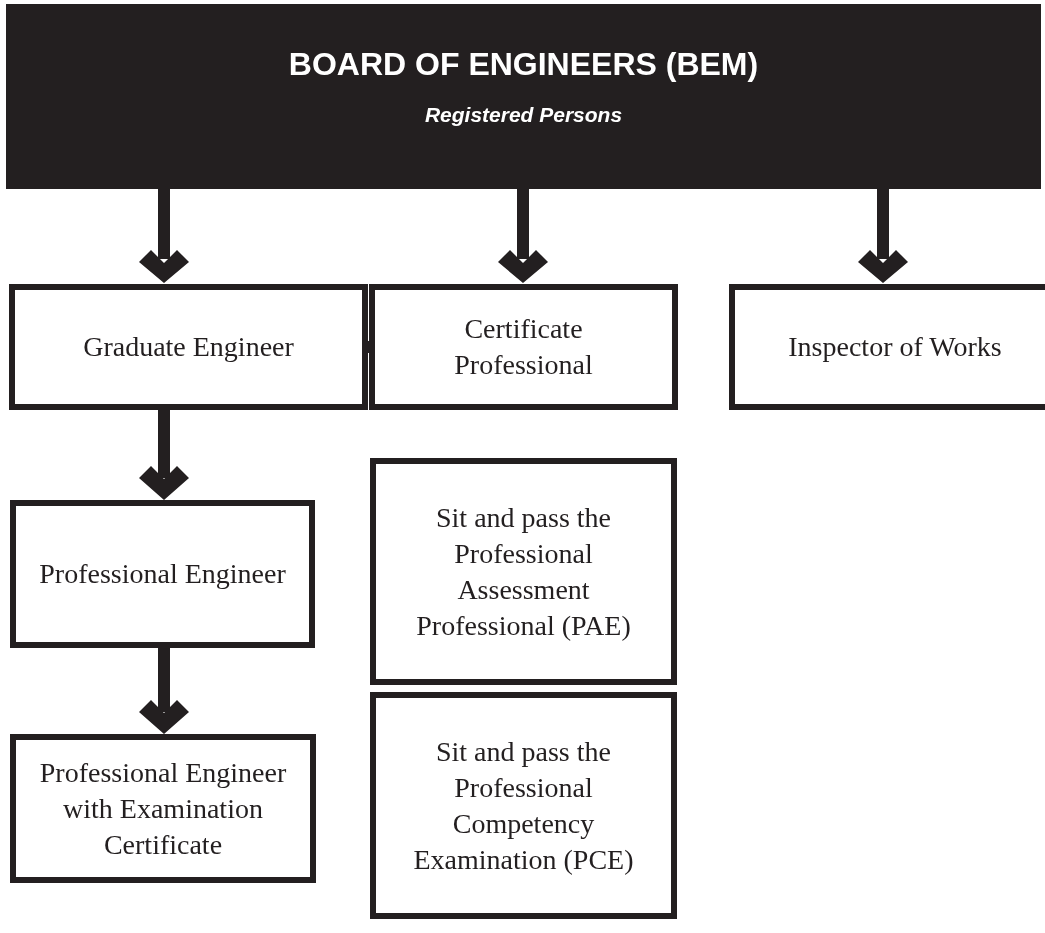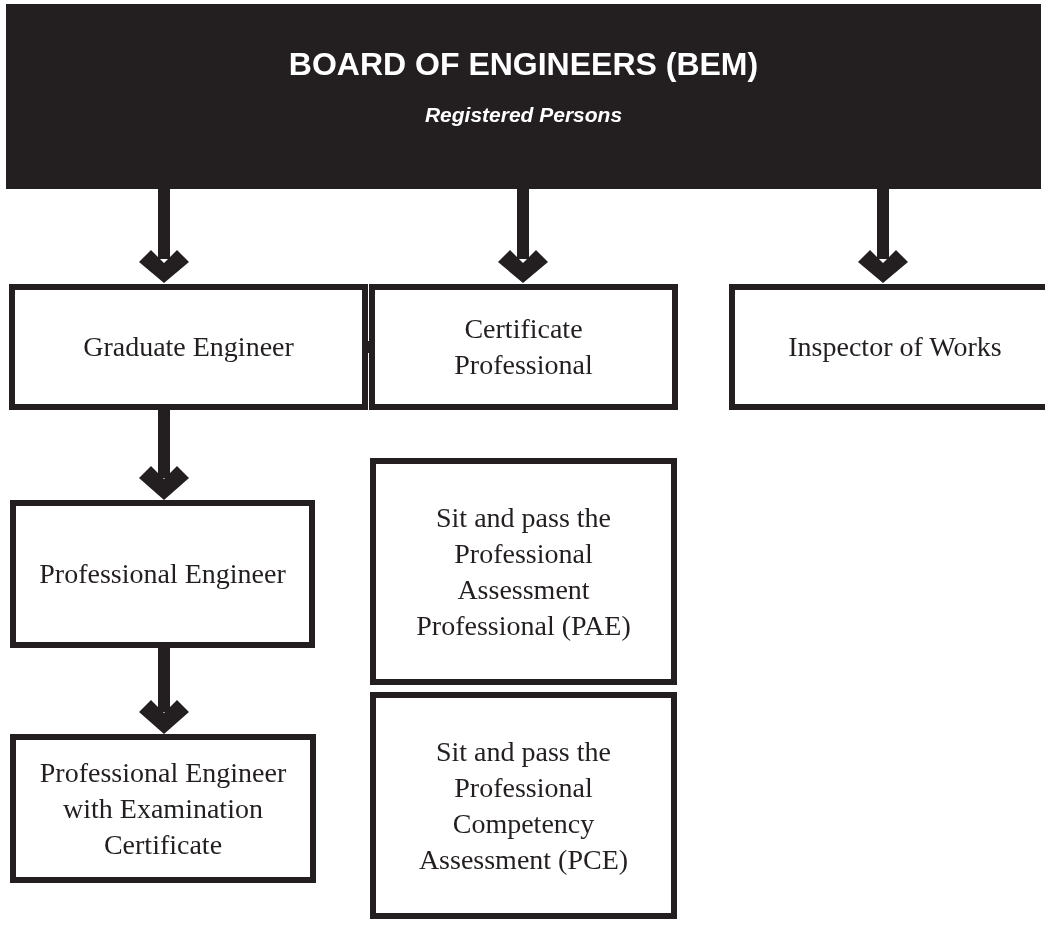--- a/index.html
+++ b/index.html
@@ -98,15 +98,15 @@
     <div>Assessment</div>
     <div>Professional (PAE)</div>
   </div>
 </div>
 
 <div class="box" style="left:370px; top:692px; width:307px; height:227px;">
   <div>
     <div>Sit and pass the</div>
     <div>Professional</div>
     <div>Competency</div>
-    <div>Assessment (PCE)</div>
+    <div>Examination (PCE)</div>
   </div>
 </div>
 
 </body></html>

